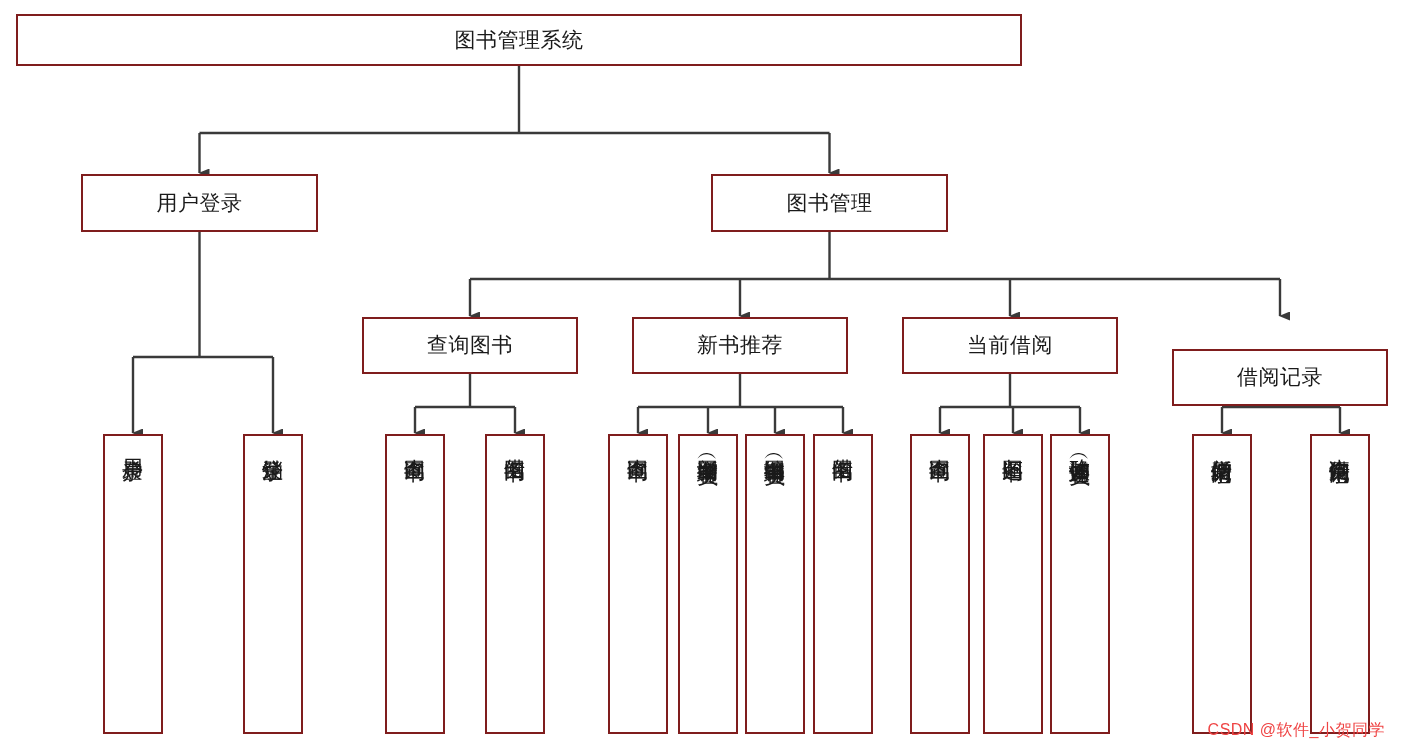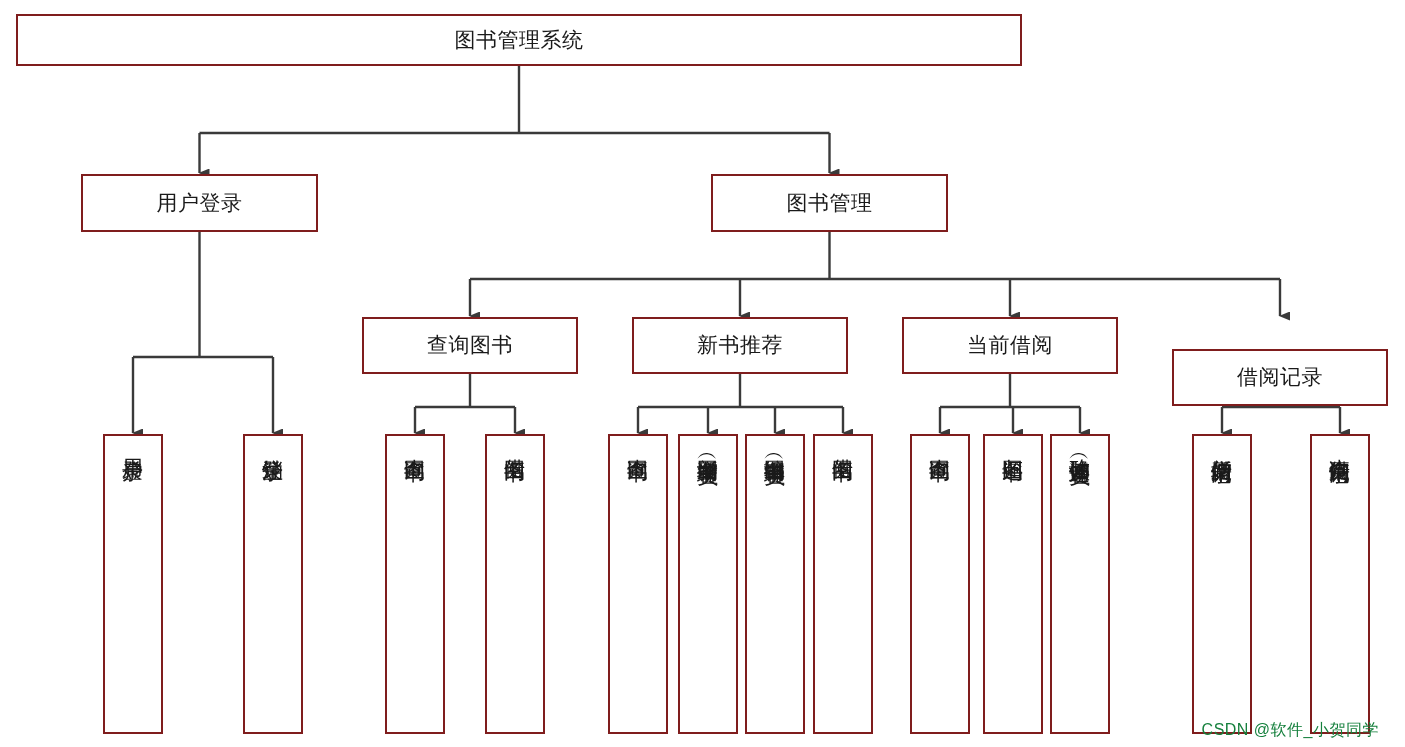--- a/index.html
+++ b/index.html
@@ -58,24 +58,24 @@
     writing-mode: vertical-rl;
     text-orientation: upright;
     font-size: 21px;
     line-height: 1.0;
     letter-spacing: 1px;
     white-space: nowrap;
     max-height: 285px;
   }
   #watermark {
     position: absolute;
-    right: 26px;
+    right: 20px;
     bottom: 6px;
     font-size: 16px;
-    color: #15803d;
+    color: #ef4444;
     white-space: nowrap;
     letter-spacing: 0.5px;
   }
 </style>
 </head>
 <body>
 
 <div id="diagram-root">
 
   <svg id="edge-layer" viewBox="0 0 1405 747" width="1405" height="747">

